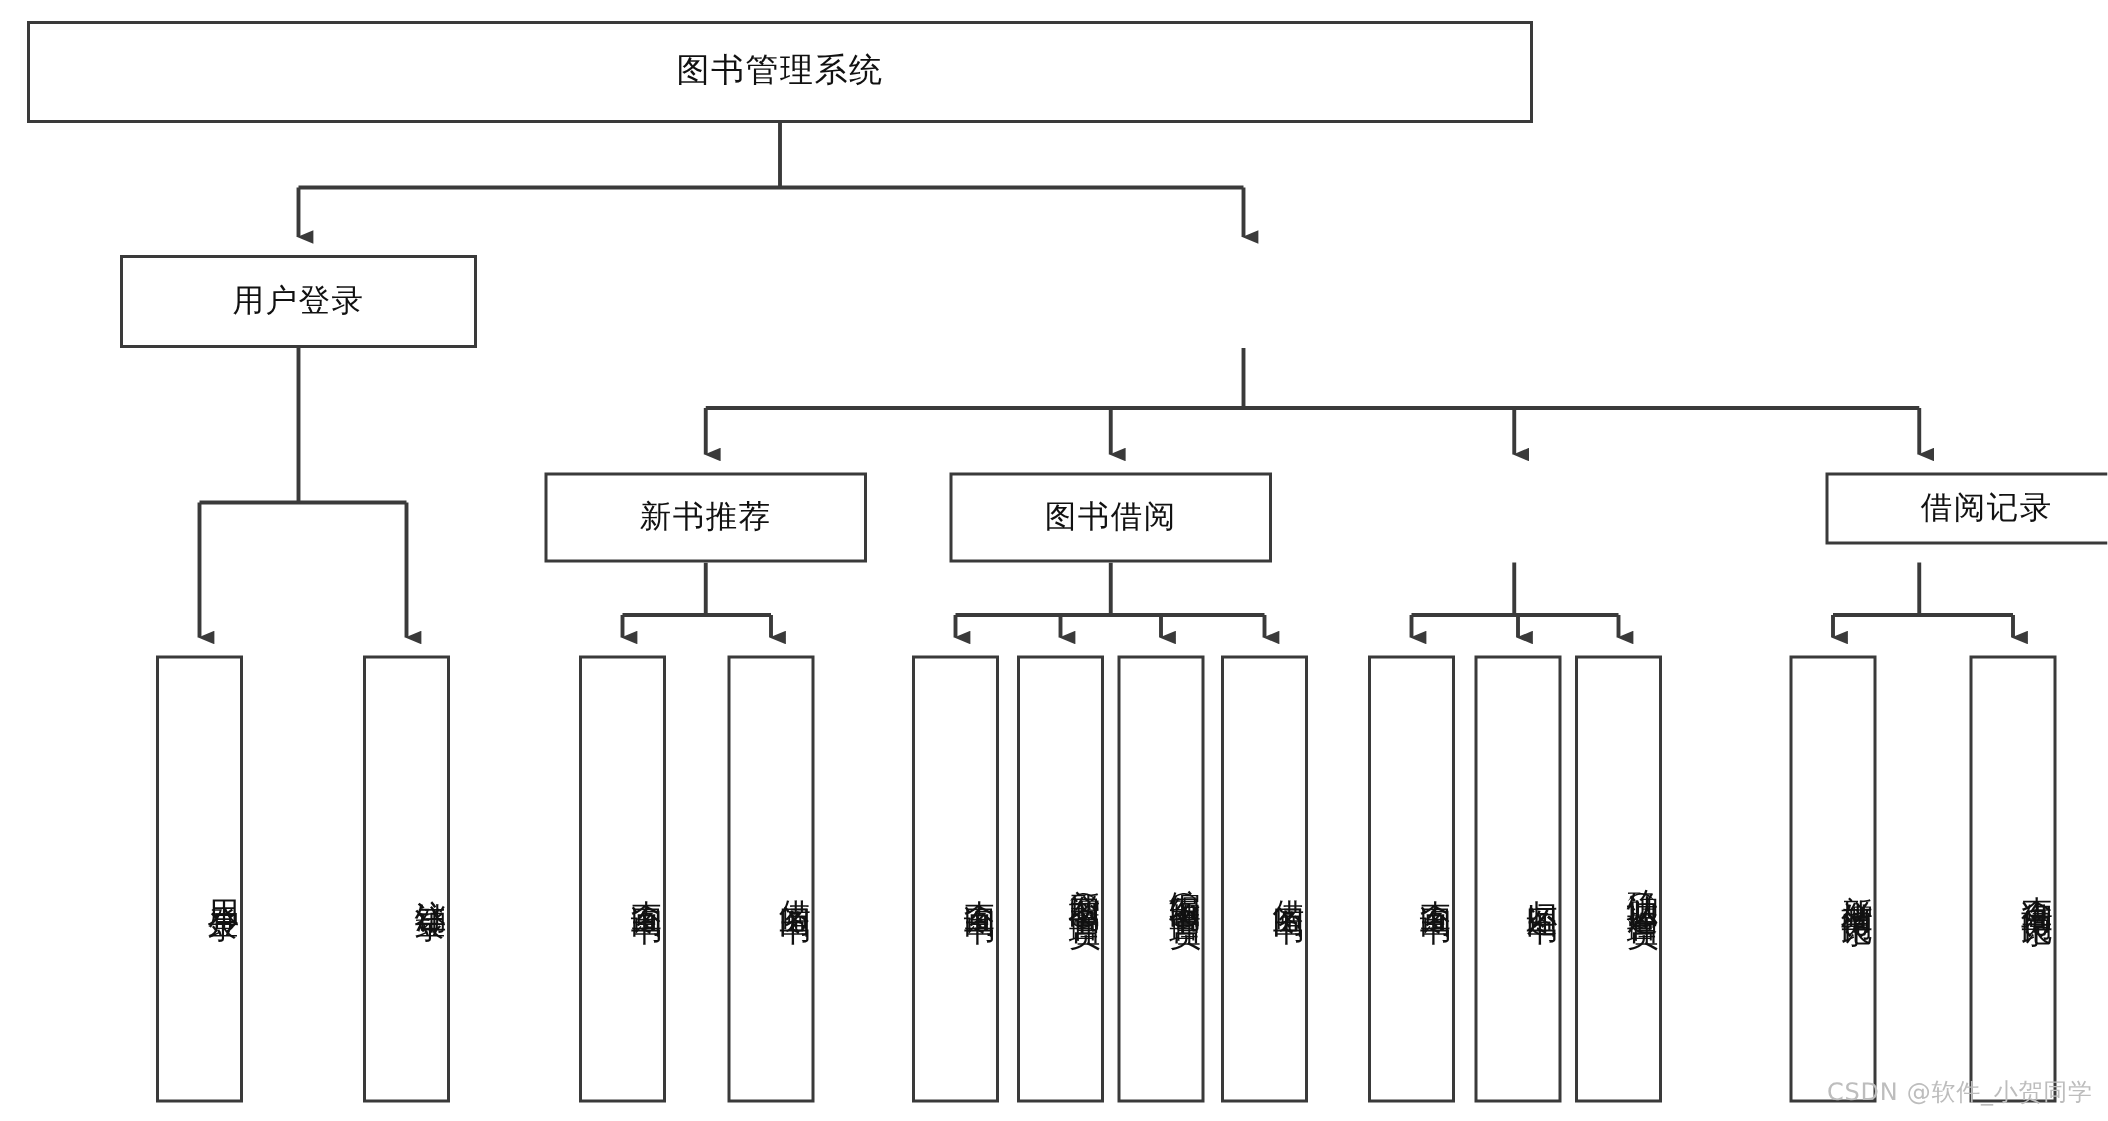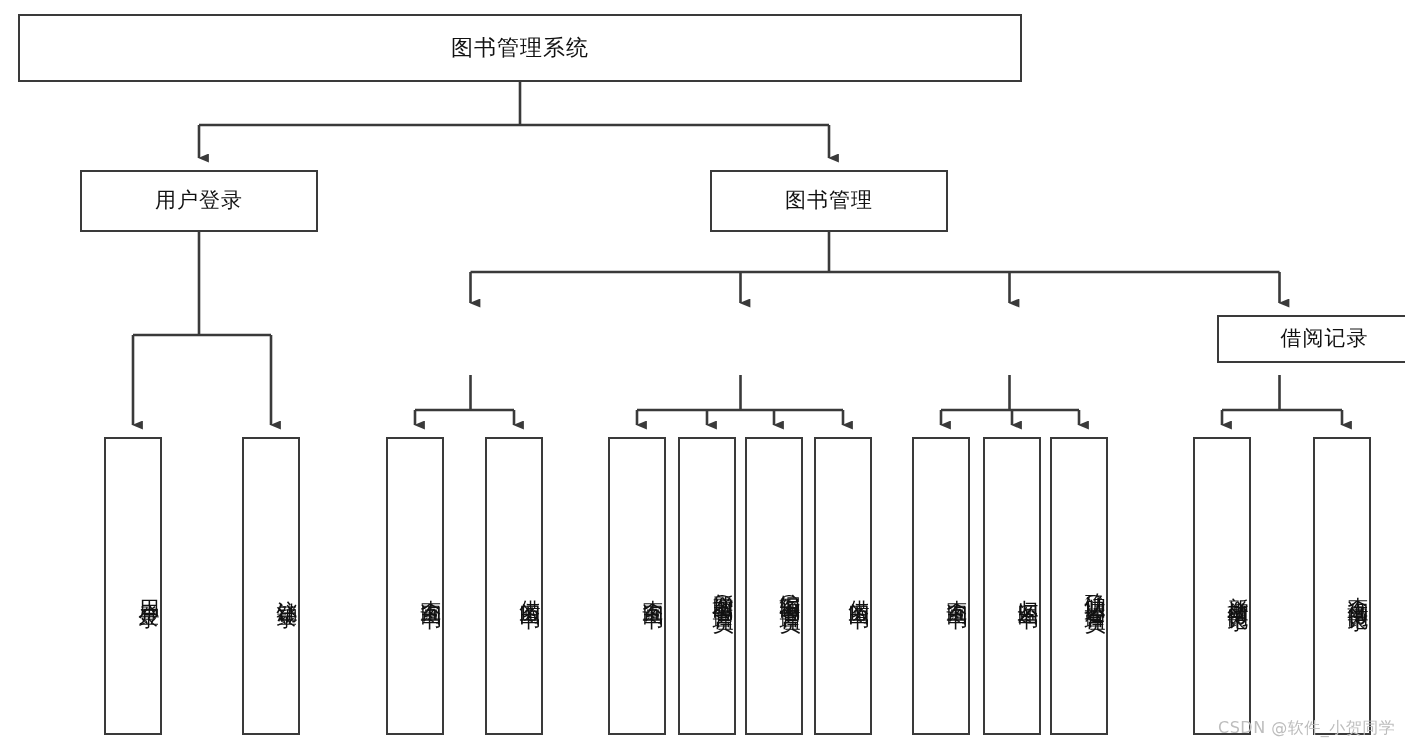--- a/index.html
+++ b/index.html
@@ -112,22 +112,25 @@
         <path d="M 1222 410 L 1222 425" marker-end="url(#arrow)"></path>
         <path d="M 1342 410 L 1342 425" marker-end="url(#arrow)"></path>
       </g>
   </svg>
 <div class="node horizontal root" style="left: 18px; top: 14px; width: 1004px; height: 68px;">
       <span class="htext">图书管理系统</span>
     </div>
     <div class="node horizontal" style="left: 80px; top: 170px; width: 238px; height: 62px;">
       <span class="htext">用户登录</span>
     </div>
-    <div class="node horizontal" style="left: 710px; top: 170px; width: 238px; height: 62px;">
-      <span class="htext">图书管理</span>
+    <div class="node horizontal" style="left: 363px; top: 315px; width: 215px; height: 60px;">
+      <span class="htext">新书推荐</span>
+    </div>
+    <div class="node horizontal" style="left: 633px; top: 315px; width: 215px; height: 60px;">
+      <span class="htext">图书借阅</span>
     </div>
     <div class="node horizontal" style="left: 1172px; top: 315px; width: 215px; height: 48px; margin-left: 45px;">
       <span class="htext">借阅记录</span>
     </div>
     <div class="node vertical" style="left: 104px; top: 437px; width: 58px; height: 298px;">
       <span class="vtext">用户登录</span>
     </div>
     <div class="node vertical" style="left: 242px; top: 437px; width: 58px; height: 298px;">
       <span class="vtext">注销登录</span>
     </div>

